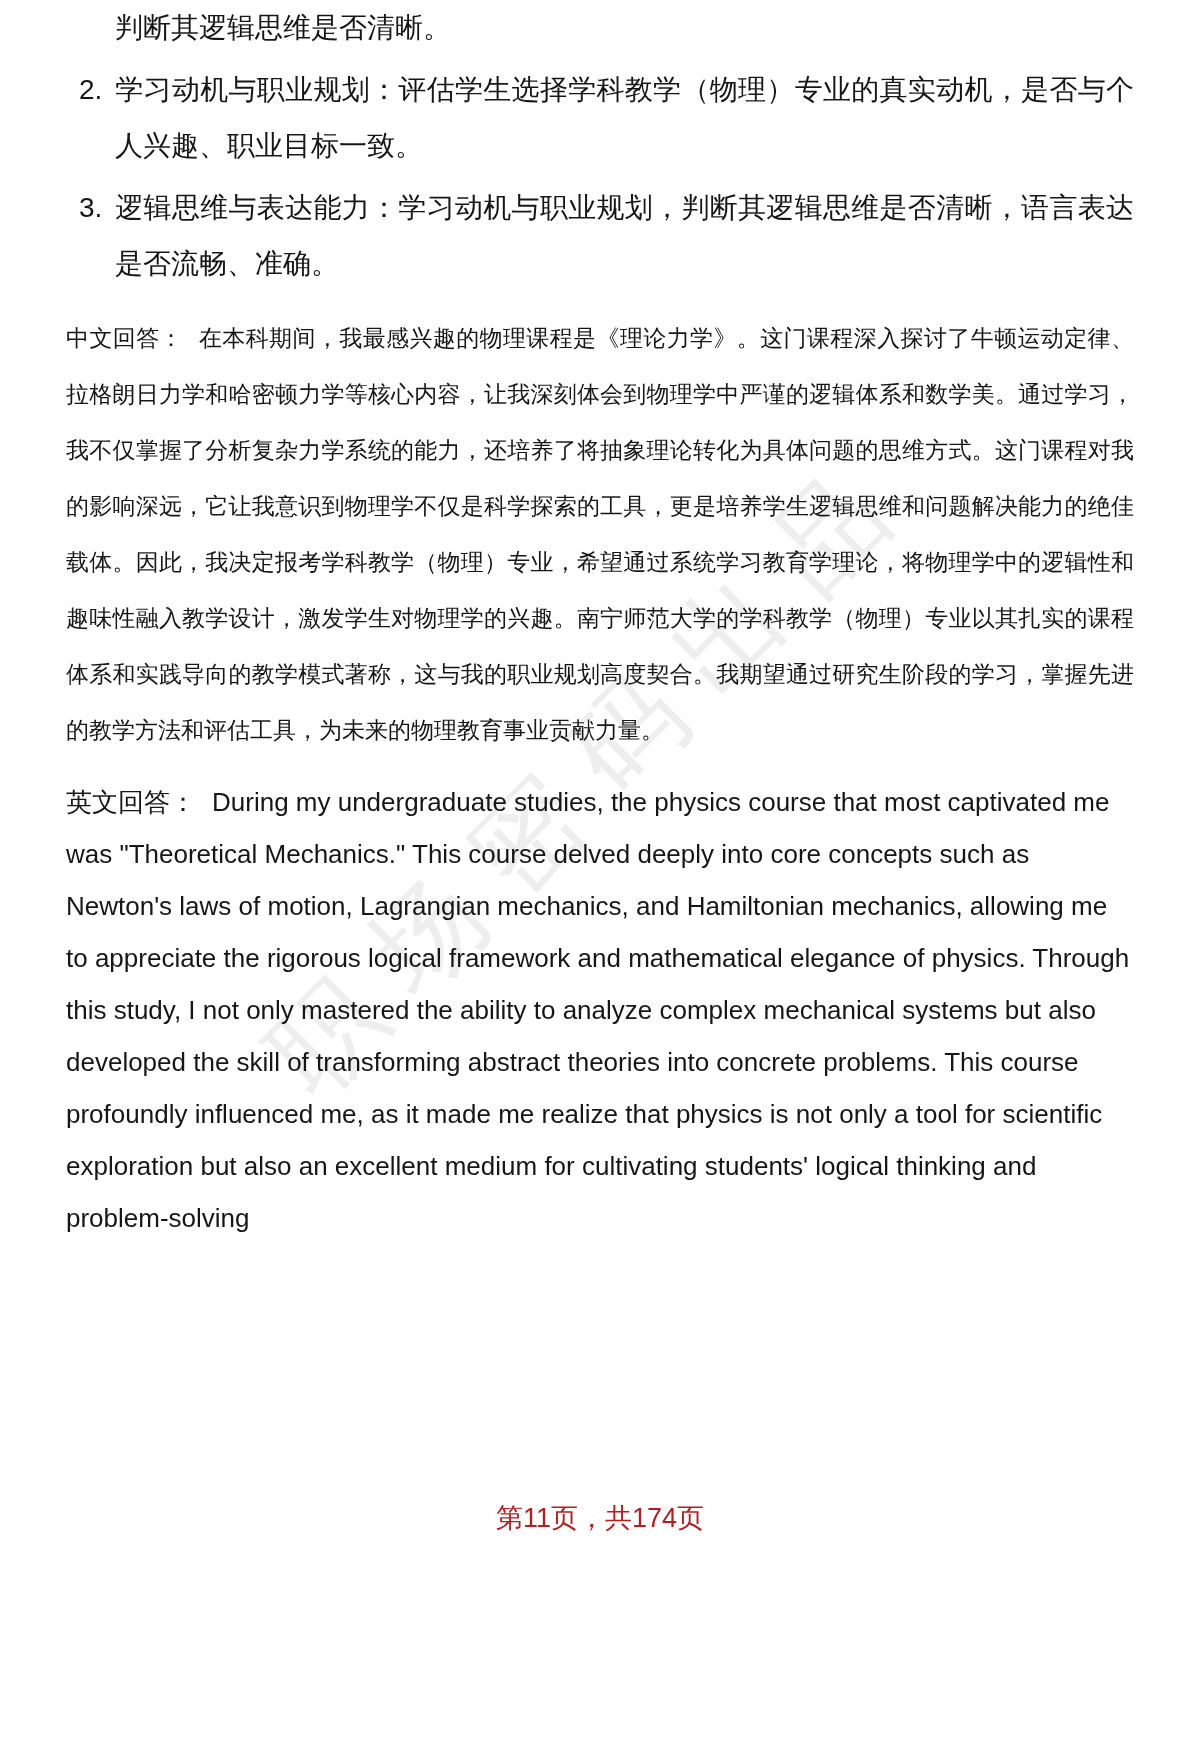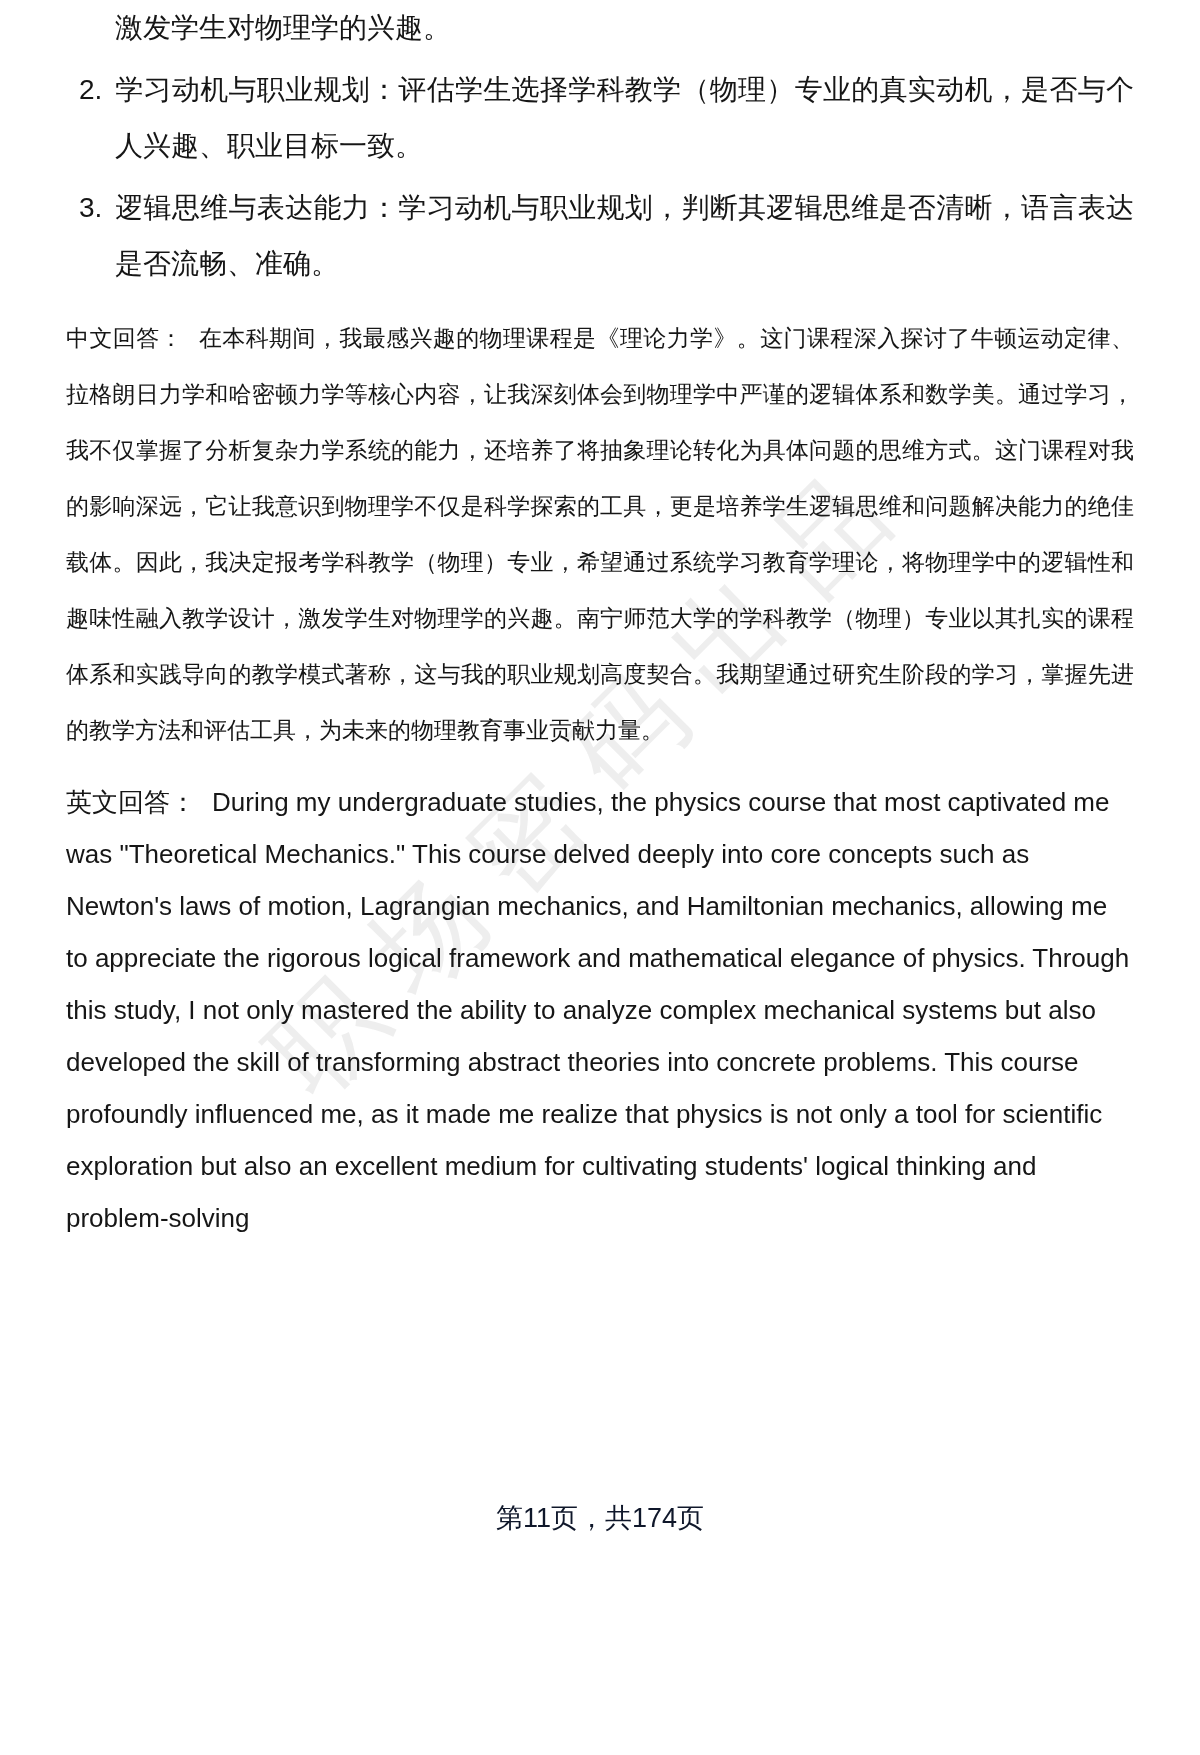--- a/index.html
+++ b/index.html
@@ -82,38 +82,38 @@
   }
   .label { margin-right: 16px; }
 
   .footer {
     position: absolute;
     left: 0;
     right: 0;
     top: 1500px;
     text-align: center;
     font-size: 27px;
-    color: #0f172a;
+    color: #b91c1c;
     z-index: 1;
   }
 </style>
 </head>
 <body>
 
 <div class="page">
 
   <div class="watermark">
     <span>职场密码出品</span>
   </div>
 
   <div class="content">
 
     <ol class="num-list">
       <li>
-        <div>激发学生对物理学的兴趣。</div>
+        <div>判断其逻辑思维是否清晰。</div>
       </li>
 
       <li><span class="num">2.</span><span>学习动机与职业规划：评估学生选择学科教学（物理）专业的真实动机，是否与个人兴趣、职业目标一致。</span></li>
 
       <li><span class="num">3.</span><span>逻辑思维与表达能力：学习动机与职业规划，判断其逻辑思维是否清晰，语言表达是否流畅、准确。</span></li>
     </ol>
 
     <p class="para cn"><span class="label">中文回答：</span><span>在本科期间，我最感兴趣的物理课程是《理论力学》。这门课程深入探讨了牛顿运动定律、拉格朗日力学和哈密顿力学等核心内容，让我深刻体会到物理学中严谨的逻辑体系和数学美。通过学习，我不仅掌握了分析复杂力学系统的能力，还培养了将抽象理论转化为具体问题的思维方式。这门课程对我的影响深远，它让我意识到物理学不仅是科学探索的工具，更是培养学生逻辑思维和问题解决能力的绝佳载体。因此，我决定报考学科教学（物理）专业，希望通过系统学习教育学理论，将物理学中的逻辑性和趣味性融入教学设计，激发学生对物理学的兴趣。南宁师范大学的学科教学（物理）专业以其扎实的课程体系和实践导向的教学模式著称，这与我的职业规划高度契合。我期望通过研究生阶段的学习，掌握先进的教学方法和评估工具，为未来的物理教育事业贡献力量。</span></p>
 
     <p class="para en"><span class="label">英文回答：</span><span>During my undergraduate studies, the physics course that most captivated me was "Theoretical Mechanics." This course delved deeply into core concepts such as Newton's laws of motion, Lagrangian mechanics, and Hamiltonian mechanics, allowing me to appreciate the rigorous logical framework and mathematical elegance of physics. Through this study, I not only mastered the ability to analyze complex mechanical systems but also developed the skill of transforming abstract theories into concrete problems. This course profoundly influenced me, as it made me realize that physics is not only a tool for scientific exploration but also an excellent medium for cultivating students' logical thinking and problem-solving</span></p>

